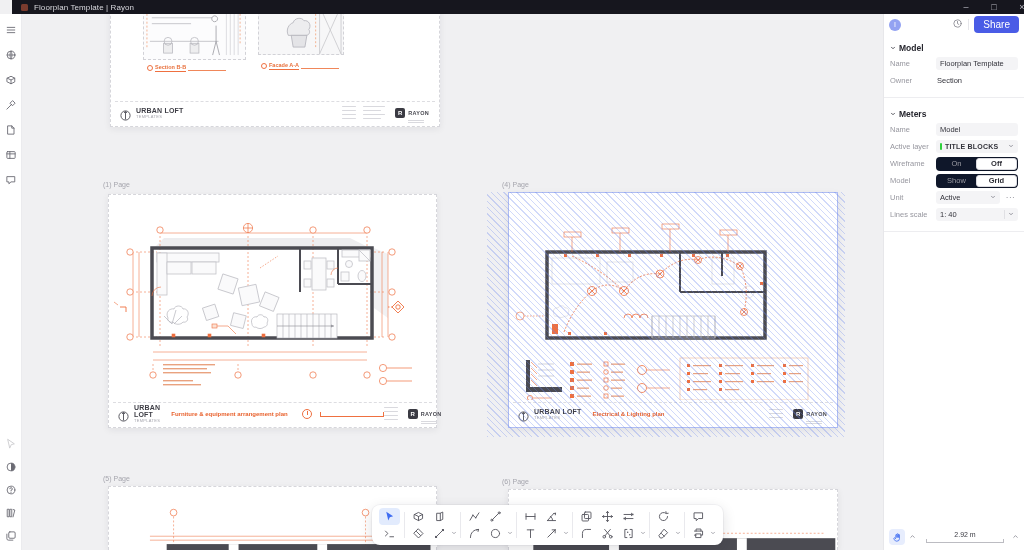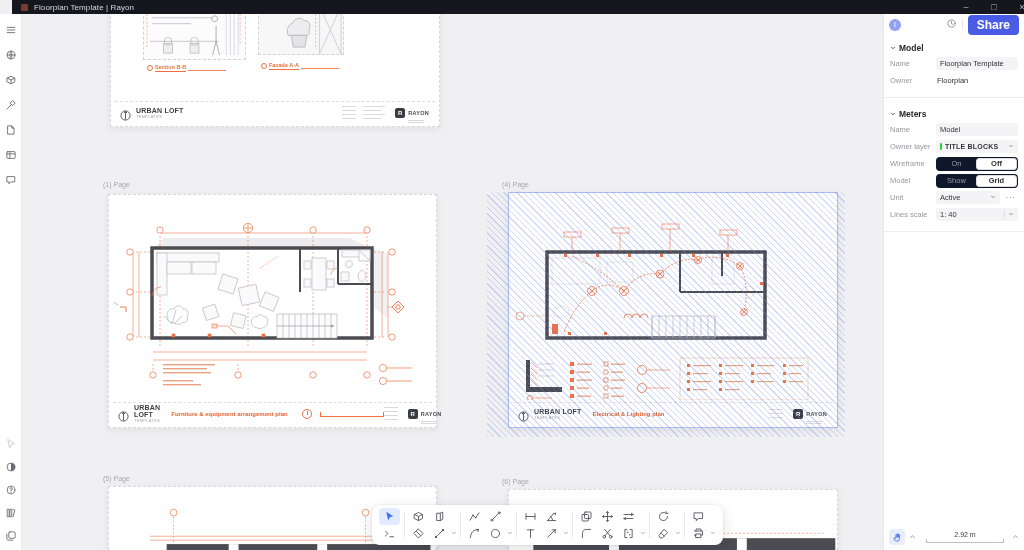--- a/index.html
+++ b/index.html
@@ -72,21 +72,21 @@
   .tchev svg { width:6px; height:6px; fill:none; stroke:#a0a0a8; stroke-width:1.2; stroke-linecap:round; }
   .tdiv { width:1px; height:26px; background:#e9e9ed; flex:none; }
 
   
   .rpanel { position:absolute; right:0; top:14px; width:141px; height:536px; background:#fff; border-left:1px solid #e7e7ea; z-index:45; font-size:8px; }
   .rp-head { display:flex; align-items:center; padding:3px 5px 0 5px; height:18px; }
   .avatar { width:12px; height:12px; border-radius:50%; background:#93a2f2; color:#fff; font-size:7px; display:flex; align-items:center; justify-content:center; }
   .rp-head-right { margin-left:auto; display:flex; align-items:center; gap:5px; }
   .hist-btn svg { width:11px; height:11px; fill:none; stroke:#7a7a84; stroke-width:1.1; stroke-linecap:round; }
   .rp-vdiv { width:1px; height:11px; background:#e6e6ea; }
-  .share-btn { background:#4a5ce6; color:#fff; font-size:12px; font-weight:bold; border-radius:4px; padding:3px 9px; }
+  .share-btn { background:#4a5ce6; color:#fff; font-size:10px; font-weight:normal; border-radius:4px; padding:3px 9px; }
   .sect-hdr { display:flex; align-items:center; gap:3px; margin:11px 6px 2px 6px; font-size:8.5px; font-weight:bold; color:#26262e; }
   .sect-hdr svg { width:6px; height:6px; fill:none; stroke:#55555e; stroke-width:1.3; stroke-linecap:round; }
   .prow { display:flex; align-items:center; margin:4px 6px 0 6px; height:13px; }
   .plabel { width:46px; flex:none; color:#97979f; font-size:7.5px; }
   .pctrl { flex:1; display:flex; align-items:center; }
   .field { flex:1; height:13px; background:#f4f4f6; border-radius:3px; display:flex; align-items:center; padding:0 4px; color:#33333b; font-size:7.5px; }
   .field .chev { margin-left:auto; }
   .chev svg { width:6px; height:6px; fill:none; stroke:#8b8b94; stroke-width:1.2; stroke-linecap:round; }
   .layer-bar { width:2px; height:7px; background:#2fd03c; border-radius:1px; margin-right:3px; flex:none; }
   .plain-val { color:#33333b; font-size:7.5px; padding-left:1px; }
@@ -826,40 +826,40 @@
     </div>
     <div class="prow">
       <span class="plabel">Name</span>
       <span class="pctrl">
           <span class="field">Floorplan Template</span>
         </span>
     </div>
     <div class="prow">
       <span class="plabel">Owner</span>
       <span class="pctrl">
-          <span class="plain-val">Floorplan</span>
+          <span class="plain-val">Section</span>
         </span>
     </div>
 
     <div class="rp-div"></div>
 
     <div class="sect-hdr">
       <svg viewBox="0 0 8 8">
           <path d="M2 3l2 2 2-2"></path>
         </svg>
       <span>Meters</span>
     </div>
     <div class="prow">
       <span class="plabel">Name</span>
       <span class="pctrl">
           <span class="field">Model</span>
         </span>
     </div>
     <div class="prow">
-      <span class="plabel">Owner layer</span>
+      <span class="plabel">Active layer</span>
       <span class="pctrl">
         <span class="field" style="font-size:7px;font-weight:bold;letter-spacing:.2px;">
           <span class="layer-bar"></span>
           <span>TITLE BLOCKS</span>
           <span class="chev" style="margin-left:auto"><svg viewBox="0 0 8 8">
                 <path d="M2 3l2 2 2-2"></path>
               </svg></span>
         </span>
       </span>
     </div>

